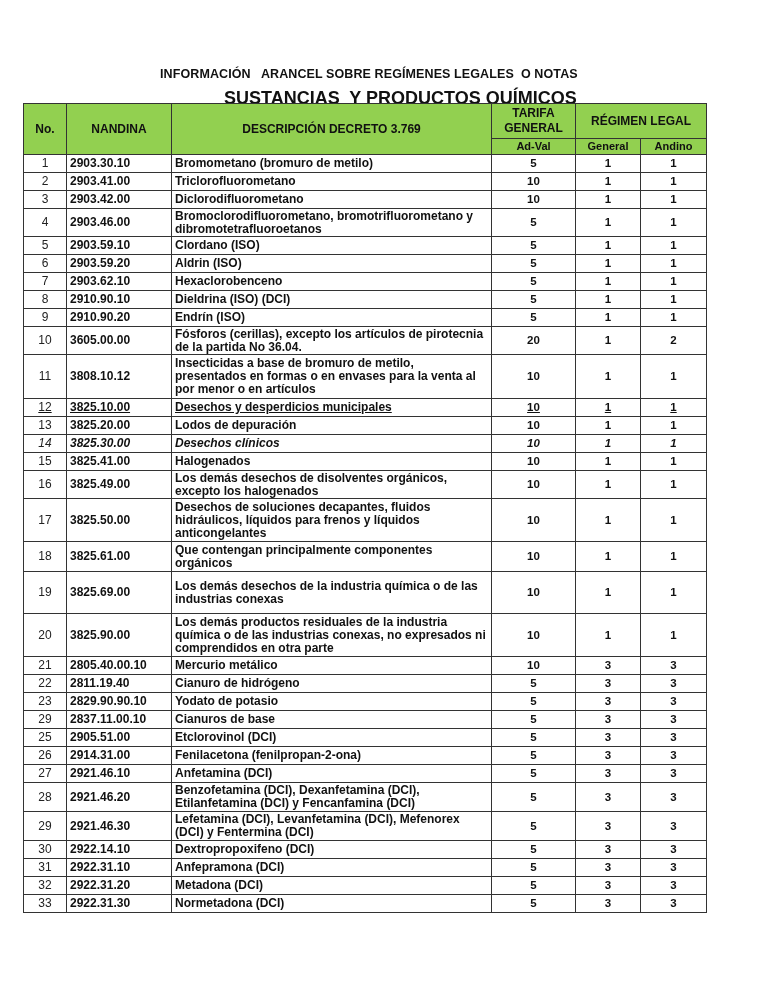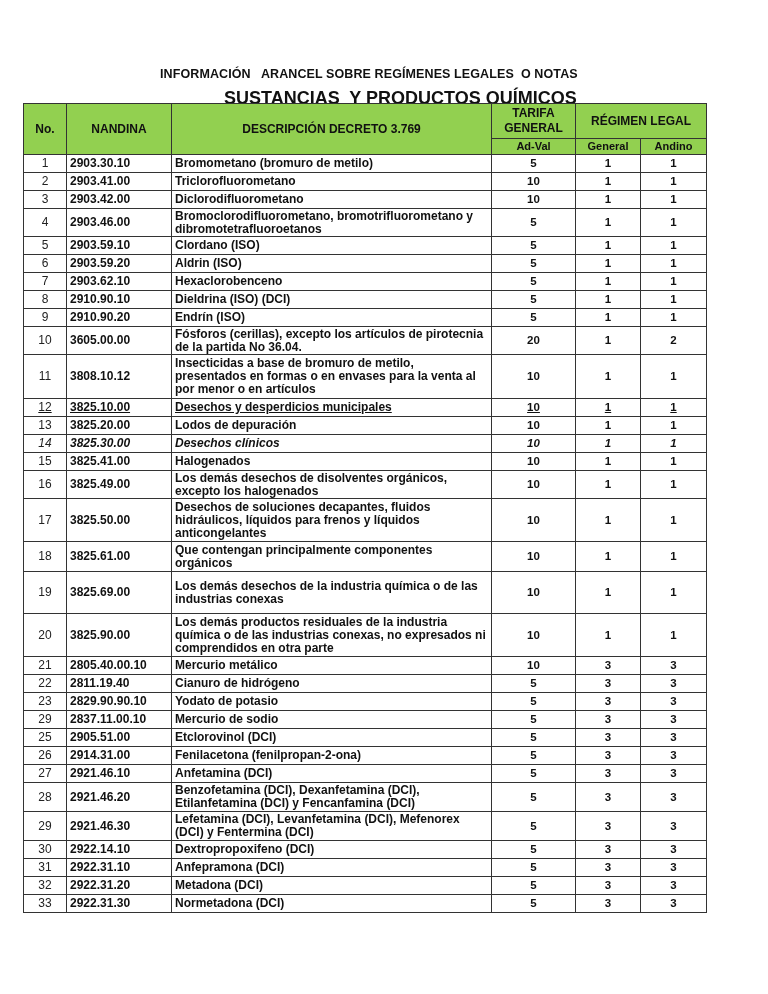--- a/index.html
+++ b/index.html
@@ -227,21 +227,21 @@
         <td class="no">23</td>
         <td class="code">2829.90.90.10</td>
         <td class="desc">Yodato de potasio</td>
         <td class="num">5</td>
         <td class="num">3</td>
         <td class="num">3</td>
       </tr>
       <tr style="height: 18px;">
         <td class="no">29</td>
         <td class="code">2837.11.00.10</td>
-        <td class="desc">Mercurio de sodio</td>
+        <td class="desc">Cianuros de base</td>
         <td class="num">5</td>
         <td class="num">3</td>
         <td class="num">3</td>
       </tr>
       <tr style="height: 18px; margin-top: 44px;">
         <td class="no">25</td>
         <td class="code">2905.51.00</td>
         <td class="desc">Etclorovinol (DCI)</td>
         <td class="num">5</td>
         <td class="num">3</td>

